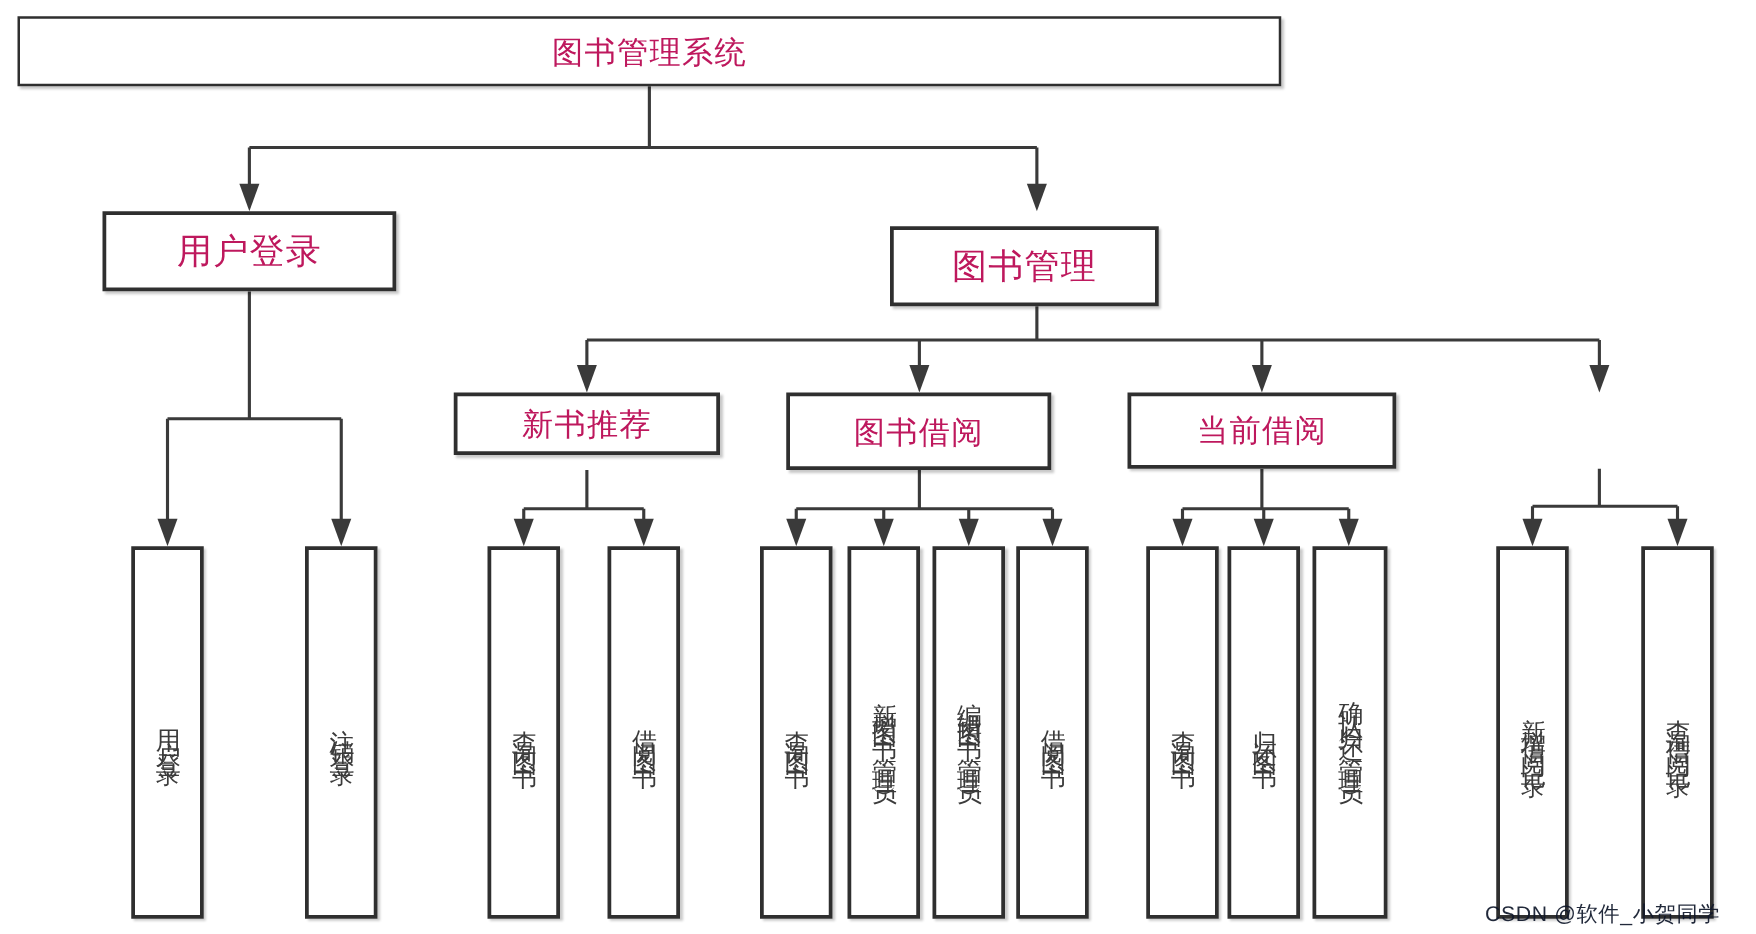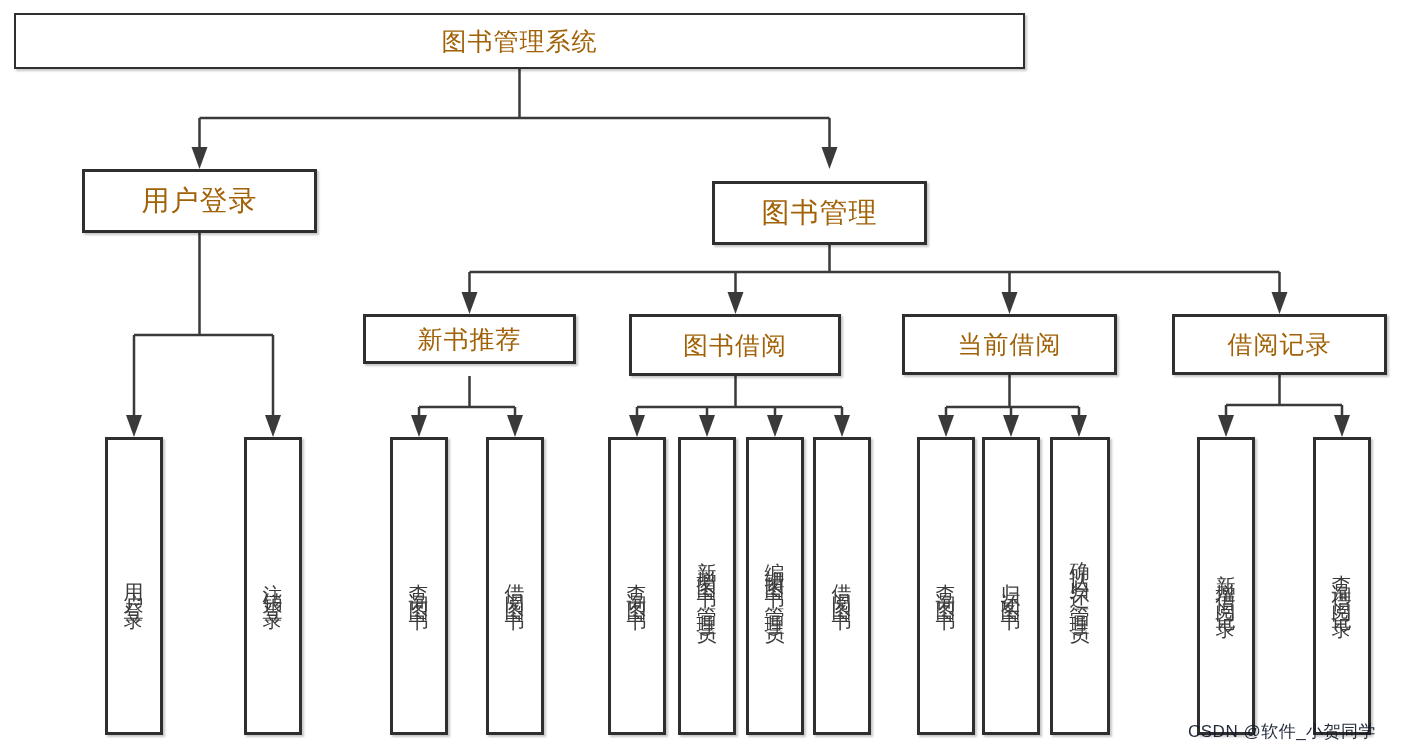--- a/index.html
+++ b/index.html
@@ -11,21 +11,21 @@
     overflow:hidden;
   }
   .stage svg{position:absolute;left:0;top:0;z-index:1;}
   .hbox{
     position:absolute;
     box-sizing:border-box;
     background:#ffffff;
     border:3px solid #2f2f2f;
     box-shadow:2px 2px 2px rgba(0,0,0,0.22);
     display:flex;align-items:center;justify-content:center;
-    color:#a16207;
+    color:#be185d;
     z-index:2;
     letter-spacing:1px;
     white-space:nowrap;
   }
   .hbox.root{border-width:2px;font-size:25px;}
   .hbox.lv2{font-size:28px;}
   .hbox.lv3{font-size:25px;}
   .vbox{
     position:absolute;
     box-sizing:border-box;
@@ -95,21 +95,20 @@
   </svg>
 
   <div class="hbox root" style="left:14px;top:13px;width:1011px;height:56px;">图书管理系统</div>
 
   <div class="hbox lv2" style="left:82px;top:169px;width:235px;height:64px;">用户登录</div>
   <div class="hbox lv2" style="left:712px;top:169px;width:215px;height:64px;margin-top:12px;">图书管理</div>
 
   <div class="hbox lv3" style="left:363px;top:314px;width:213px;height:50px;">新书推荐</div>
   <div class="hbox lv3" style="left:629px;top:314px;width:212px;height:62px;">图书借阅</div>
   <div class="hbox lv3" style="left:902px;top:314px;width:215px;height:61px;">当前借阅</div>
-  <div class="hbox lv3" style="left:1172px;top:314px;width:215px;height:61px;">借阅记录</div>
 
   <div class="vbox" style="left:105px;">
     <span>用户登录</span>
   </div>
   <div class="vbox" style="left:244px;">
     <span>注销登录</span>
   </div>
 
   <div class="vbox" style="left:390px;">
     <span>查询图书</span>

